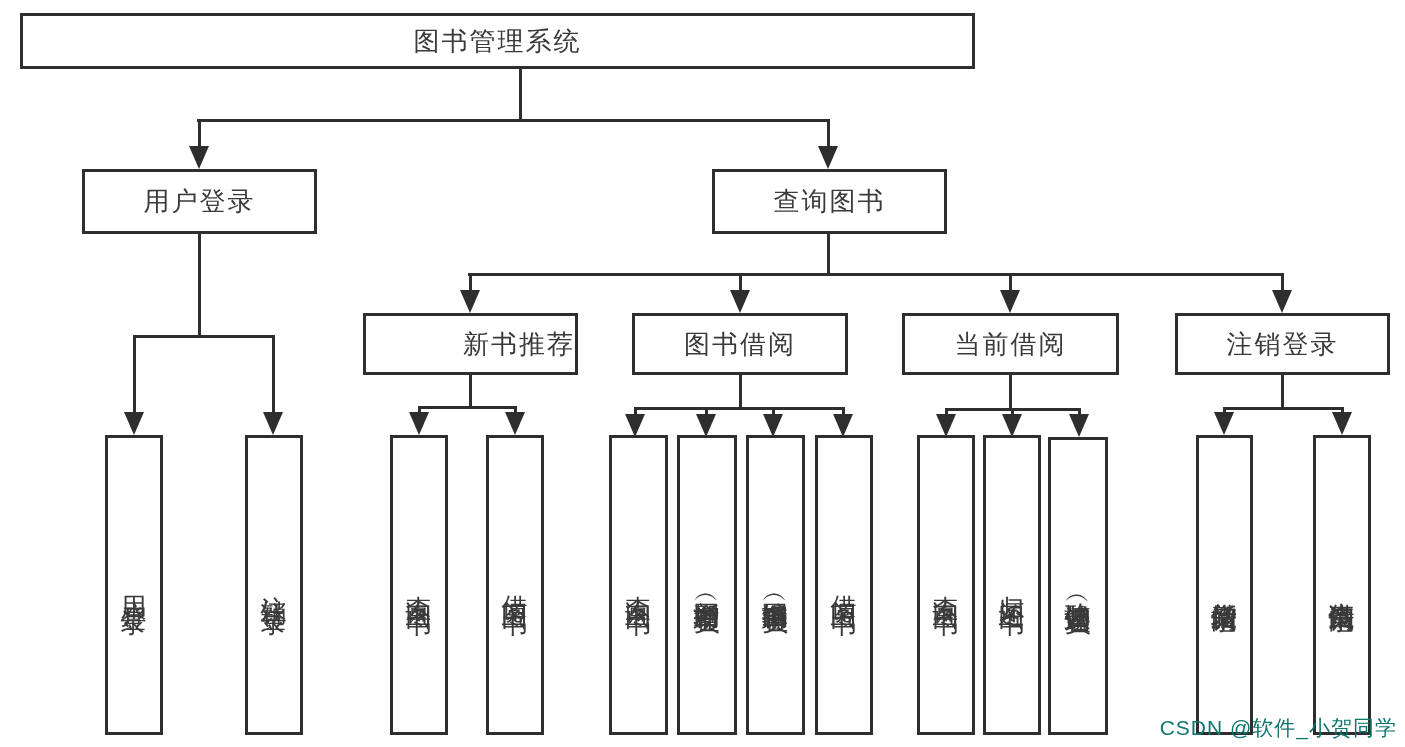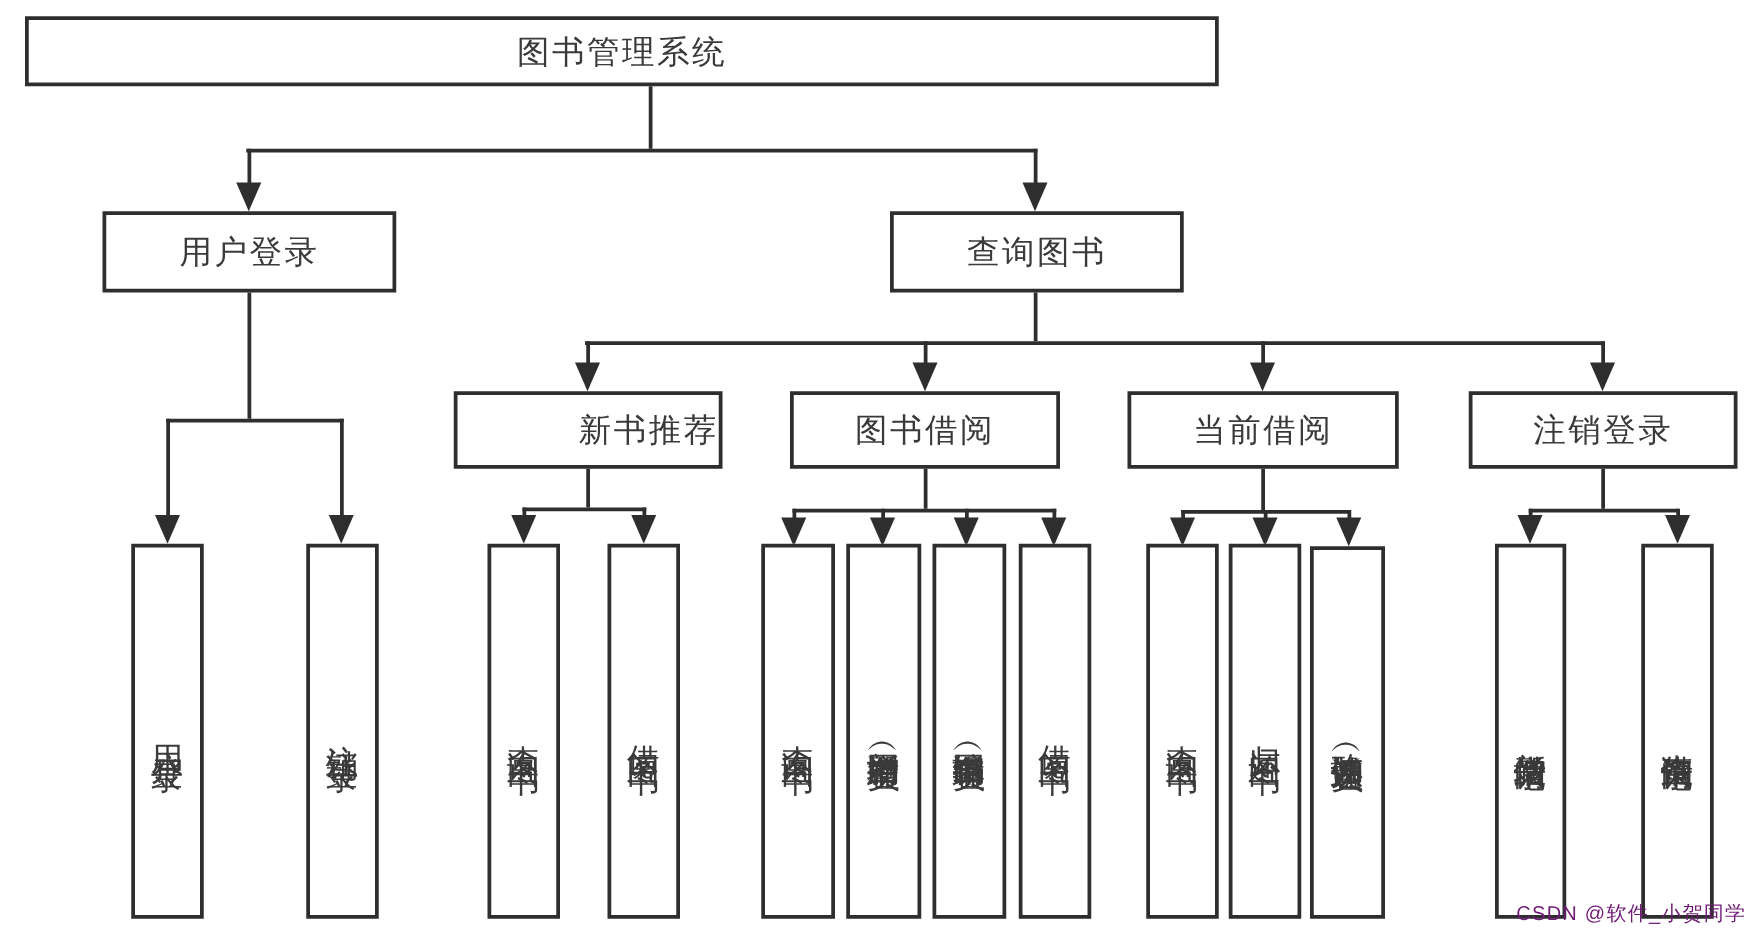--- a/index.html
+++ b/index.html
@@ -54,22 +54,22 @@
     width: 0;
     height: 0;
     border-left: 10px solid transparent;
     border-right: 10px solid transparent;
     border-top: 23px solid #2e2e2e;
   }
   .watermark {
     position: absolute;
     right: 8px;
     bottom: 5px;
-    font-size: 16px;
-    color: #701a75;
+    font-size: 21px;
+    color: #0f766e;
     letter-spacing: 1px;
     white-space: nowrap;
     z-index: 5;
   }
 </style>
 </head>
 <body>
 
 <div id="stage">
 

